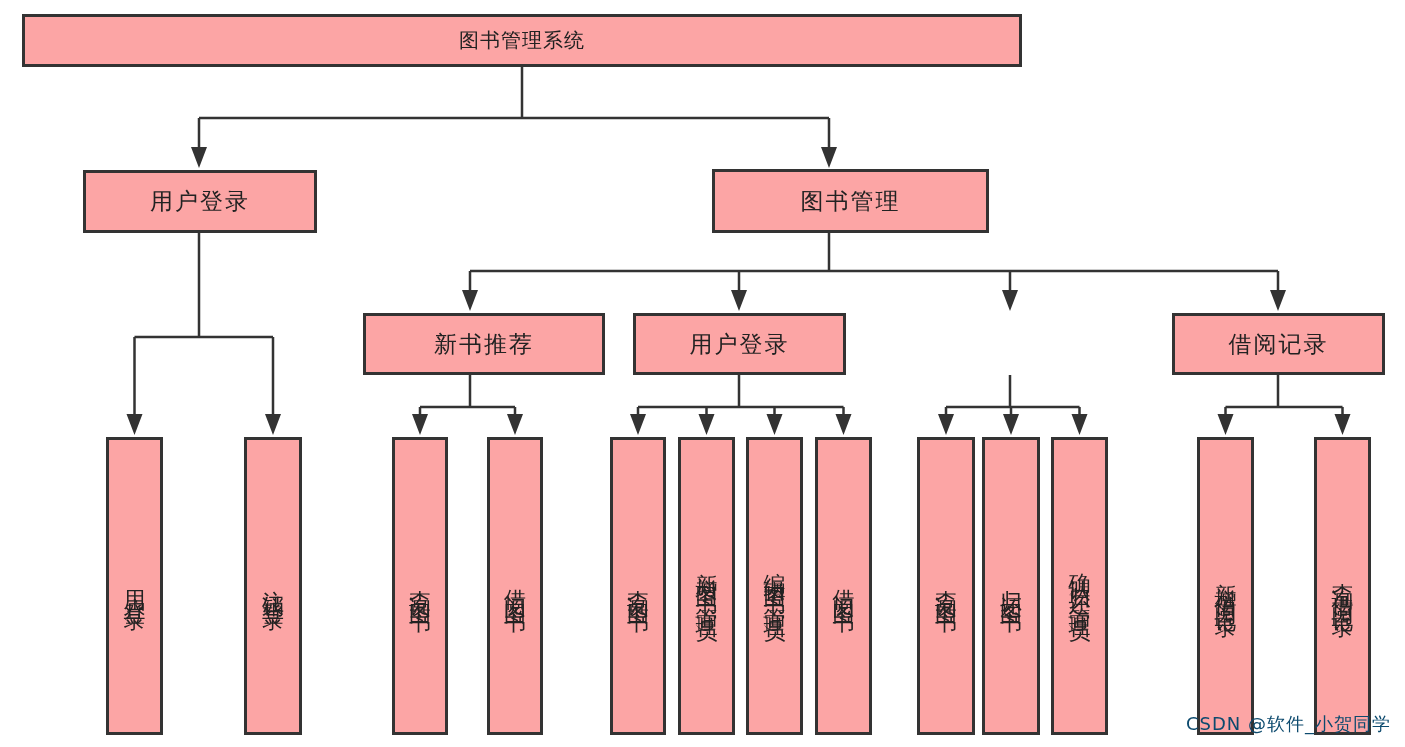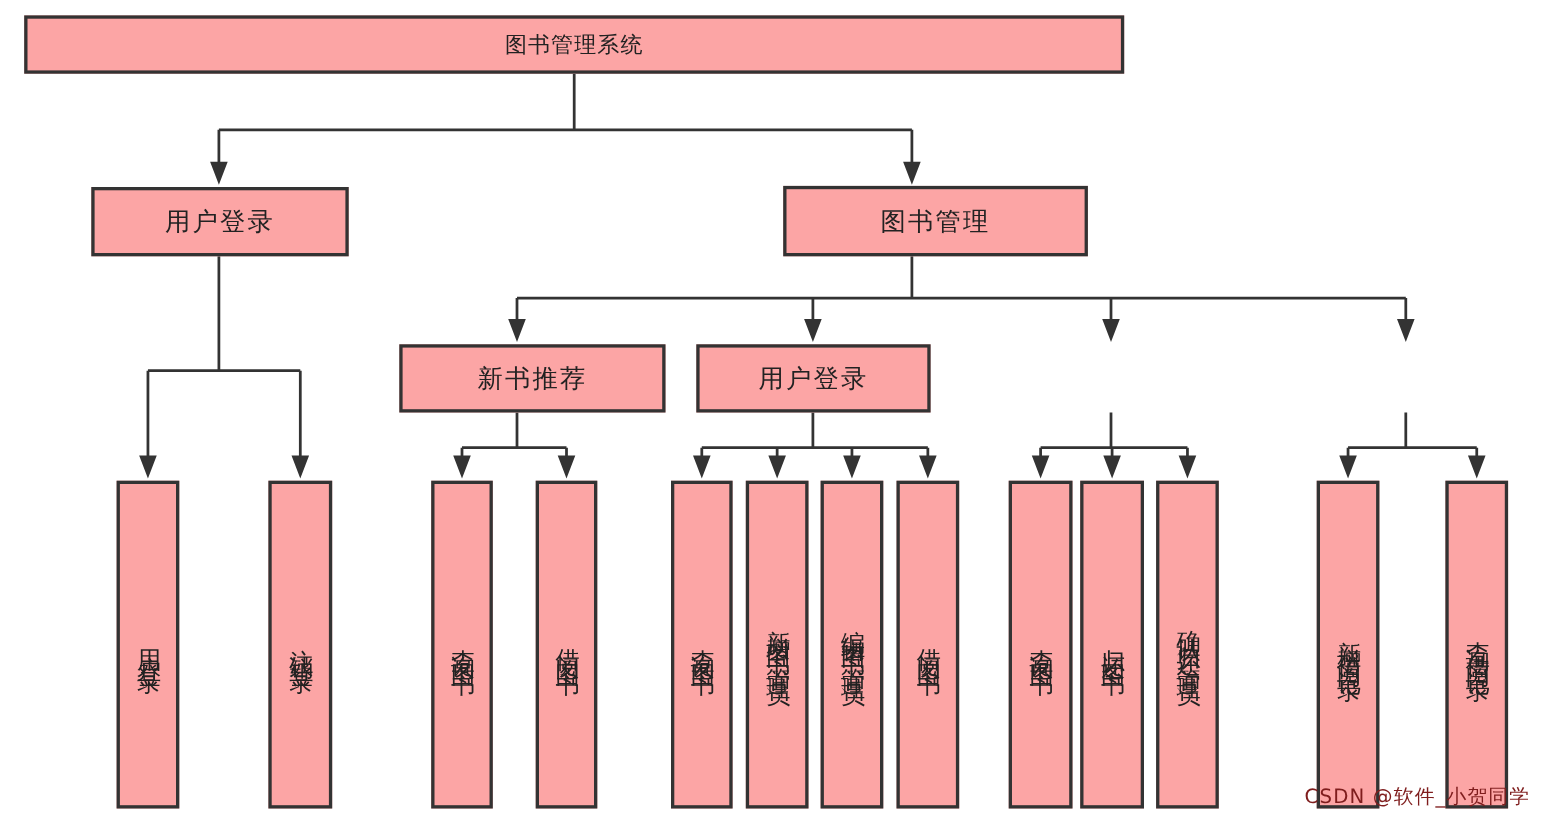--- a/index.html
+++ b/index.html
@@ -47,21 +47,21 @@
     font-size: 22px;
     letter-spacing: 7px;
     line-height: 1;
     color: #222222;
   }
   .watermark {
     position: absolute;
     left: 1186px;
     top: 712px;
     font-size: 18px;
-    color: #7f1d1d;
+    color: #0c4a6e;
     white-space: nowrap;
     z-index: 10;
     letter-spacing: 1px;
   }
 </style>
 </head>
 <body>
 
 <div class="canvas">
 
@@ -91,20 +91,23 @@
   </div>
   <div class="node hbox" style="left:712px;top:169px;width:277px;height:64px;">
     <span>图书管理</span>
   </div>
 
   <div class="node hbox" style="left:363px;top:313px;width:242px;height:62px;">
     <span>新书推荐</span>
   </div>
   <div class="node hbox" style="left:633px;top:313px;width:213px;height:62px;">
     <span>用户登录</span>
+  </div>
+  <div class="node hbox" style="left:1172px;top:313px;width:213px;height:62px;">
+    <span>借阅记录</span>
   </div>
 
   <div class="node vbox" style="left:106px;top:437px;width:57px;height:298px;">
     <span class="vtext">用户登录</span>
   </div>
   <div class="node vbox" style="left:244px;top:437px;width:58px;height:298px;">
     <span class="vtext">注销登录</span>
   </div>
 
   <div class="node vbox" style="left:392px;top:437px;width:56px;height:298px;">

